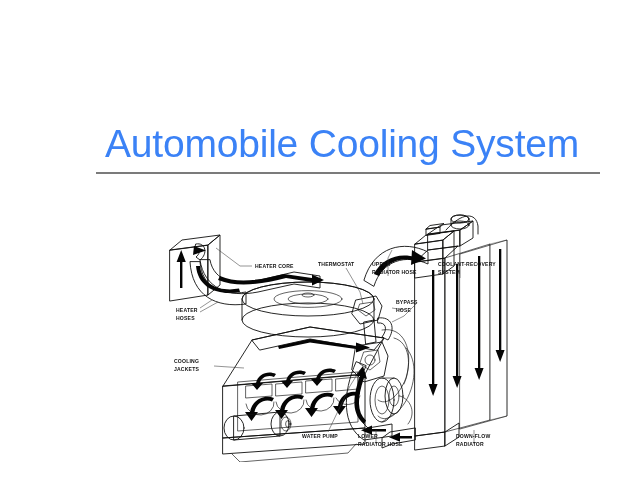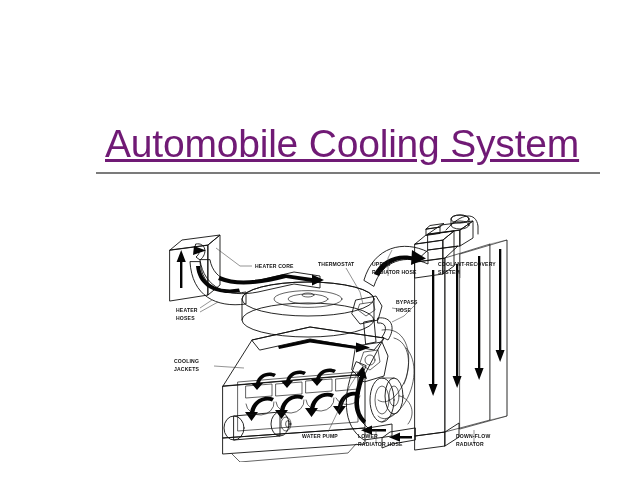--- a/index.html
+++ b/index.html
@@ -25,26 +25,25 @@
     position: absolute;
     left: 96px;
     top: 122px;
     width: 508px;
   }
   .slide-title {
     font-family: "Liberation Sans", sans-serif;
     font-size: 39px;
     font-weight: 400;
     line-height: 1.12;
-    color: #701a75;
+    color: #3b82f6;
     letter-spacing: -0.2px;
     white-space: nowrap;
     margin: 0;
     padding: 0 0 0 9px;
-    text-decoration: underline;
   }
   .title-rule {
     margin-top: 6px;
     height: 2px;
     background: #7b7b7b;
     width: 504px;
   }
 
   
   .figure {

